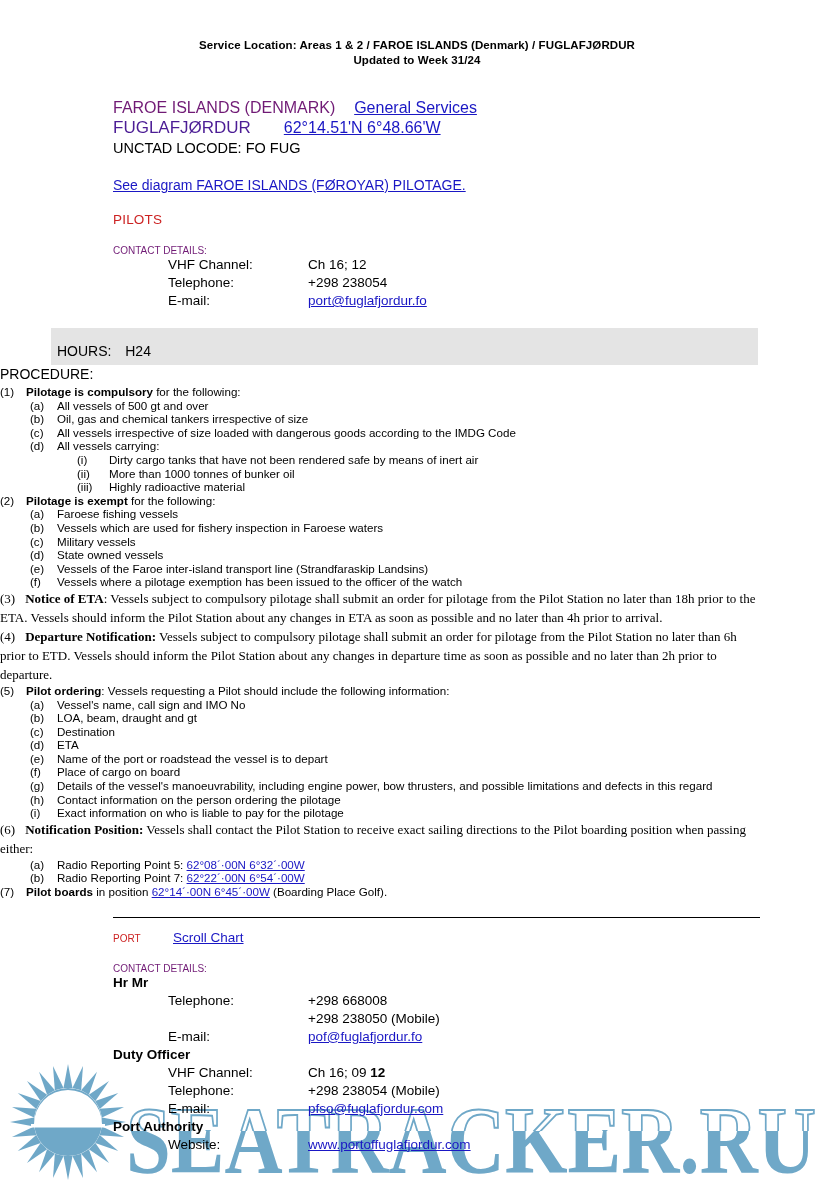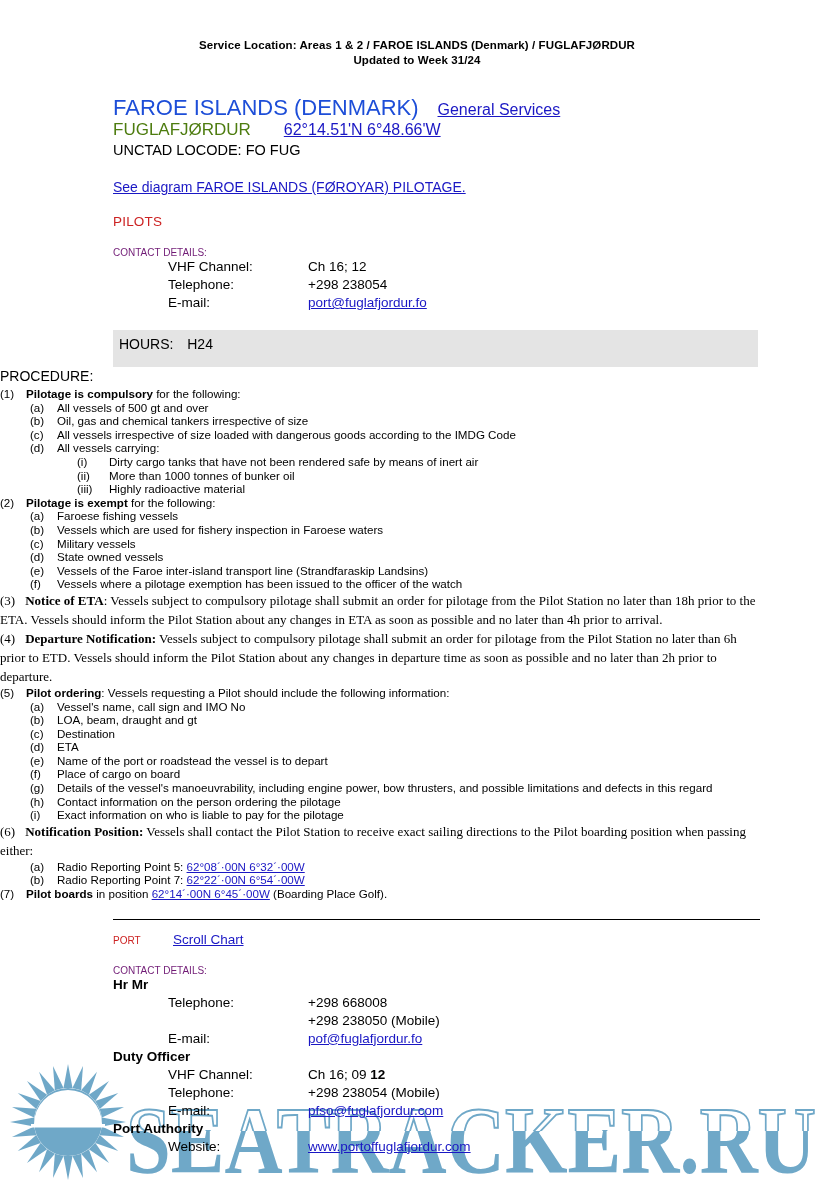--- a/index.html
+++ b/index.html
@@ -47,27 +47,27 @@
     margin-right: 60px;
     padding-top: 30px;
   }
 
   
   .title-row {
     white-space: nowrap;
     line-height: 20px;
   }
   .t-black {
-    font-size: 22px;
-    color: #1d4ed8;
+    font-size: 16px;
+    color: #701a75;
     text-align: right;
   }
   .t-red {
     font-size: 17px;
-    color: #4d7c0f;
+    color: #4c1d95;
   }
   .t-link-lg {
     font-size: 16px;
     color: #1a17c4;
     text-decoration: underline;
   }
   .locode-line {
     font-size: 14.5px;
     line-height: 20px;
     white-space: nowrap;
@@ -118,26 +118,26 @@
   }
   .subhead {
     font-size: 13.5px;
     font-weight: bold;
     line-height: 18px;
   }
 
   
   .hours-band {
     background: #e4e4e4;
-    margin-left: 113px;
+    margin-left: 51px;
     margin-right: 60px;
     height: 37px;
     display: flex;
     align-items: flex-start;
-    padding-top: 6px;
+    padding-top: 15px;
     box-sizing: border-box;
   }
   .hours-band .hours-text {
     font-size: 14px;
     padding-left: 6px;
   }
 
   
   .proc {
     margin-right: 58px;

